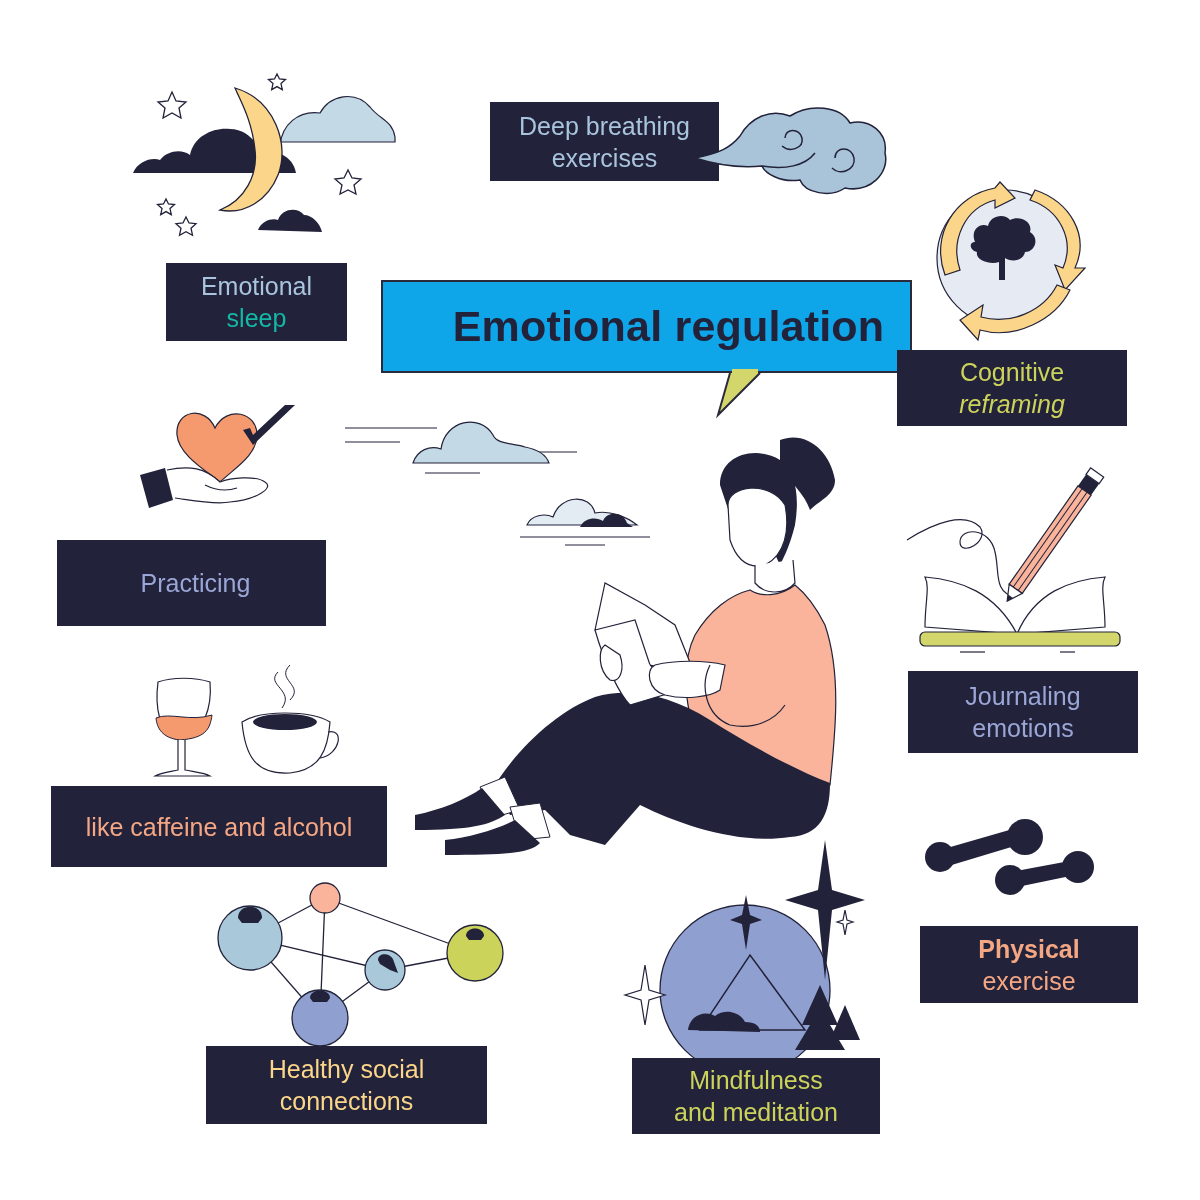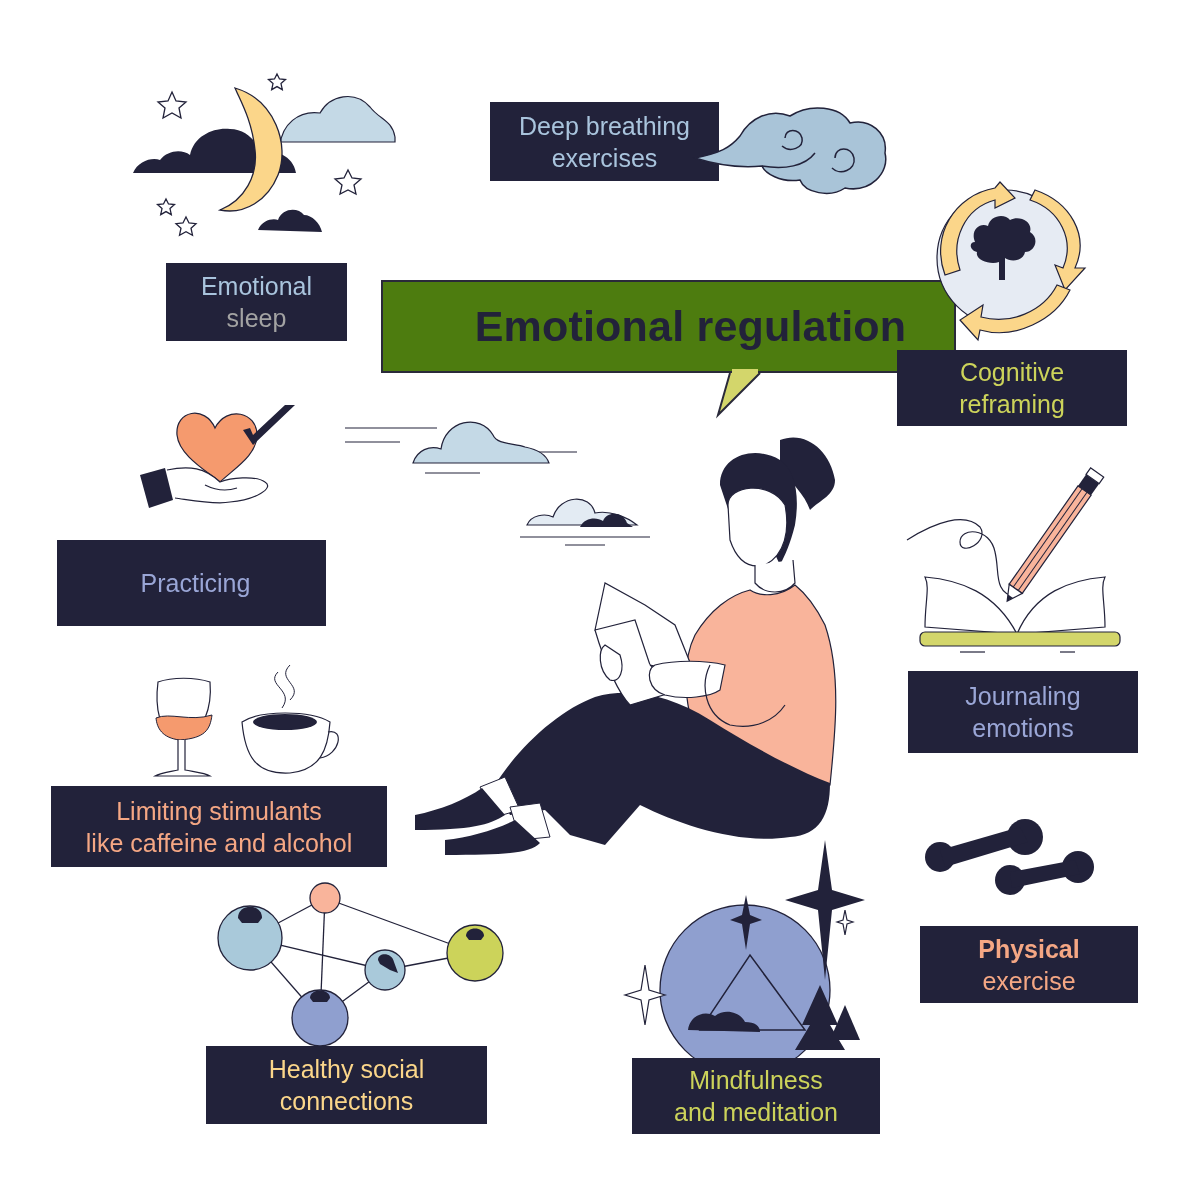--- a/index.html
+++ b/index.html
@@ -3,22 +3,22 @@
 <meta charset="utf-8">
 <style>
   * { box-sizing: border-box; margin: 0; padding: 0; }
   body { width: 1200px; height: 1200px; background: #ffffff; position: relative; overflow: hidden; font-family: "Liberation Sans", "DejaVu Sans", sans-serif; }
   .label {
     position: absolute; background: #22223a; color: #fff; text-align: center;
     font-size: 25px; line-height: 32px; display: flex; flex-direction: column;
     justify-content: center; align-items: center; font-weight: 500;
   }
   .title-bubble {
-    position: absolute; left: 381px; top: 280px; width: 575px; height: 93px;
-    background: #4d7c0f; border: 2px solid #2a2a3a;
+    position: absolute; left: 381px; top: 280px; width: 531px; height: 93px;
+    background: #0ea5e9; border: 2px solid #2a2a3a;
     display: flex; align-items: center; justify-content: center; padding-left: 44px;
   }
   .title-text { font-size: 43px; font-weight: bold; color: #22223a; letter-spacing: 0.2px; }
   svg { position: absolute; overflow: visible; }
 </style>
 </head>
 <body>
 
 <div class="title-bubble">
   <span class="title-text">Emotional regulation</span>
@@ -36,21 +36,21 @@
     <path d="M36 134 l2.5 5 6 .6 -4.5 4 1.3 6 -5.3 -3 -5.3 3 1.3 -6 -4.5 -4 6 -.6z"></path>
     <path d="M56 152 l3 6 7 .7 -5 4.5 1.5 7 -6.5 -3.5 -6.5 3.5 1.5 -7 -5 -4.5 7 -.7z"></path>
   </g>
   <path d="M150 80 C152 60 168 45 190 48 C200 30 225 25 240 42 C250 55 262 55 265 72 L265 77 L150 77Z" fill="#c4d9e6" stroke="#22223a" stroke-width="1.2"></path>
   <path d="M3 108 C8 96 22 92 30 95 C38 85 52 84 60 90 C64 70 85 62 100 64 C115 64 125 75 130 85 C145 85 163 90 166 108Z" fill="#22223a"></path>
   <path d="M105 23 C145 35 160 80 148 110 C138 135 115 150 90 145 C115 135 128 110 125 85 C122 55 110 35 105 23Z" fill="#fbd68a" stroke="#22223a" stroke-width="1.3"></path>
   <path d="M128 165 C132 155 143 153 148 155 C152 143 168 142 174 150 C182 150 190 158 192 167Z" fill="#22223a"></path>
 </svg>
 <div class="label" style="left:166px;top:263px;width:181px;height:78px;">
   <span style="color:#a9c4dd;">Emotional</span>
-  <span style="color:#a3a3a3;">sleep</span>
+  <span style="color:#14b8a6;">sleep</span>
 </div>
 
 <div class="label" style="left:490px;top:102px;width:229px;height:79px;">
   <span style="color:#a9c4dd;">Deep breathing</span>
   <span style="color:#a9c4dd;">exercises</span>
 </div>
 <svg style="left:690px;top:98px;" width="205" height="100">
   <path d="M5 60 C30 55 40 50 50 38 C60 20 80 10 100 18 C120 5 150 8 160 25 C180 20 198 35 195 55 C200 75 180 95 155 90 C140 100 115 95 110 82 C90 85 75 75 72 68 C50 70 30 68 5 60Z" fill="#a9c4d8" stroke="#22223a" stroke-width="1.5"></path>
   <g fill="none" stroke="#22223a" stroke-width="1.5">
     <path d="M95 40 C95 30 110 30 112 40 C114 50 100 55 92 48"></path>
@@ -63,21 +63,21 @@
   <circle cx="80" cy="78" r="68" fill="#e6ebf3" stroke="#22223a" stroke-width="1.2"></circle>
   <g fill="#fbd68a" stroke="#22223a" stroke-width="1.2">
     <path d="M20 95 C5 55 30 15 70 8 L75 2 L90 18 L70 28 L70 20 C40 28 25 60 35 90Z"></path>
     <path d="M110 10 C145 22 165 55 150 88 L160 88 L140 110 L130 85 L138 88 C150 60 135 30 105 20Z"></path>
     <path d="M145 110 C130 140 90 160 55 150 L53 160 L35 140 L58 125 L56 137 C85 145 118 132 132 105Z"></path>
   </g>
   <path d="M50 62 C45 50 55 42 63 46 C65 35 80 33 85 40 C95 35 108 42 105 52 C115 58 110 72 100 72 C98 82 85 82 80 78 L80 100 L74 100 L74 82 C65 85 50 80 52 72 C44 70 44 62 50 62Z" fill="#22223a"></path>
 </svg>
 <div class="label" style="left:897px;top:350px;width:230px;height:76px;">
   <span style="color:#ccd35a;">Cognitive</span>
-  <span style="color:#ccd35a;">reframing</span>
+  <span style="color:#ccd35a;font-style:italic;">reframing</span>
 </div>
 
 <svg style="left:135px;top:400px;" width="170" height="120">
   <path d="M80 28 C70 5 40 10 42 35 C44 55 70 70 85 82 C100 68 122 55 122 35 C122 12 92 5 80 28Z" fill="#f59a6e" stroke="#22223a" stroke-width="1.2"></path>
   <path d="M108 30 L118 45 L160 5 L150 5 L118 35 L115 28Z" fill="#22223a"></path>
   <path d="M32 70 C55 65 70 68 85 82 C95 78 120 75 130 82 C140 88 120 100 95 102 C80 105 55 100 40 98" fill="#fff" stroke="#22223a" stroke-width="1.2"></path>
   <path d="M70 85 C80 90 90 92 102 88" fill="none" stroke="#22223a" stroke-width="1.2"></path>
   <path d="M5 75 L30 68 L38 100 L14 108Z" fill="#22223a"></path>
 </svg>
 <div class="label" style="left:57px;top:540px;width:269px;height:86px;padding-left:8px;">
@@ -113,21 +113,20 @@
 <svg style="left:150px;top:660px;" width="200" height="120">
   <path d="M8 22 C5 45 8 75 30 80 C55 75 62 45 60 22 C45 17 22 17 8 22Z" fill="#fff" stroke="#22223a" stroke-width="1.2"></path>
   <path d="M6 58 C20 52 40 62 62 55 C60 70 55 78 30 80 C12 78 7 68 6 58Z" fill="#f59a6e" stroke="#22223a" stroke-width="1"></path>
   <path d="M28 80 L28 110 C18 112 10 113 5 116 L60 116 C55 113 45 112 35 110 L35 80" fill="#fff" stroke="#22223a" stroke-width="1.2"></path>
   <path d="M128 12 C115 25 145 30 132 48 M140 5 C125 20 155 25 140 40" fill="none" stroke="#22223a" stroke-width="1"></path>
   <path d="M92 62 C95 95 105 115 140 113 C170 110 178 90 180 62 C160 50 110 50 92 62Z" fill="#fff" stroke="#22223a" stroke-width="1.2"></path>
   <ellipse cx="135" cy="62" rx="32" ry="8" fill="#22223a"></ellipse>
   <path d="M178 72 C195 68 190 95 170 98" fill="none" stroke="#22223a" stroke-width="1.2"></path>
 </svg>
 <div class="label" style="left:51px;top:786px;width:336px;height:81px;">
-  <span style="color:#f5a784;">Limiting stimulants</span>
   <span style="color:#f5a784;">like caffeine and alcohol</span>
 </div>
 
 <svg style="left:920px;top:812px;" width="180" height="80">
   <g fill="#22223a">
     <circle cx="20" cy="45" r="15"></circle>
       <circle cx="105" cy="25" r="18"></circle>
     <path d="M20 38 L100 15 L108 30 L25 55Z"></path>
     <circle cx="90" cy="68" r="15"></circle>
       <circle cx="158" cy="55" r="16"></circle>

